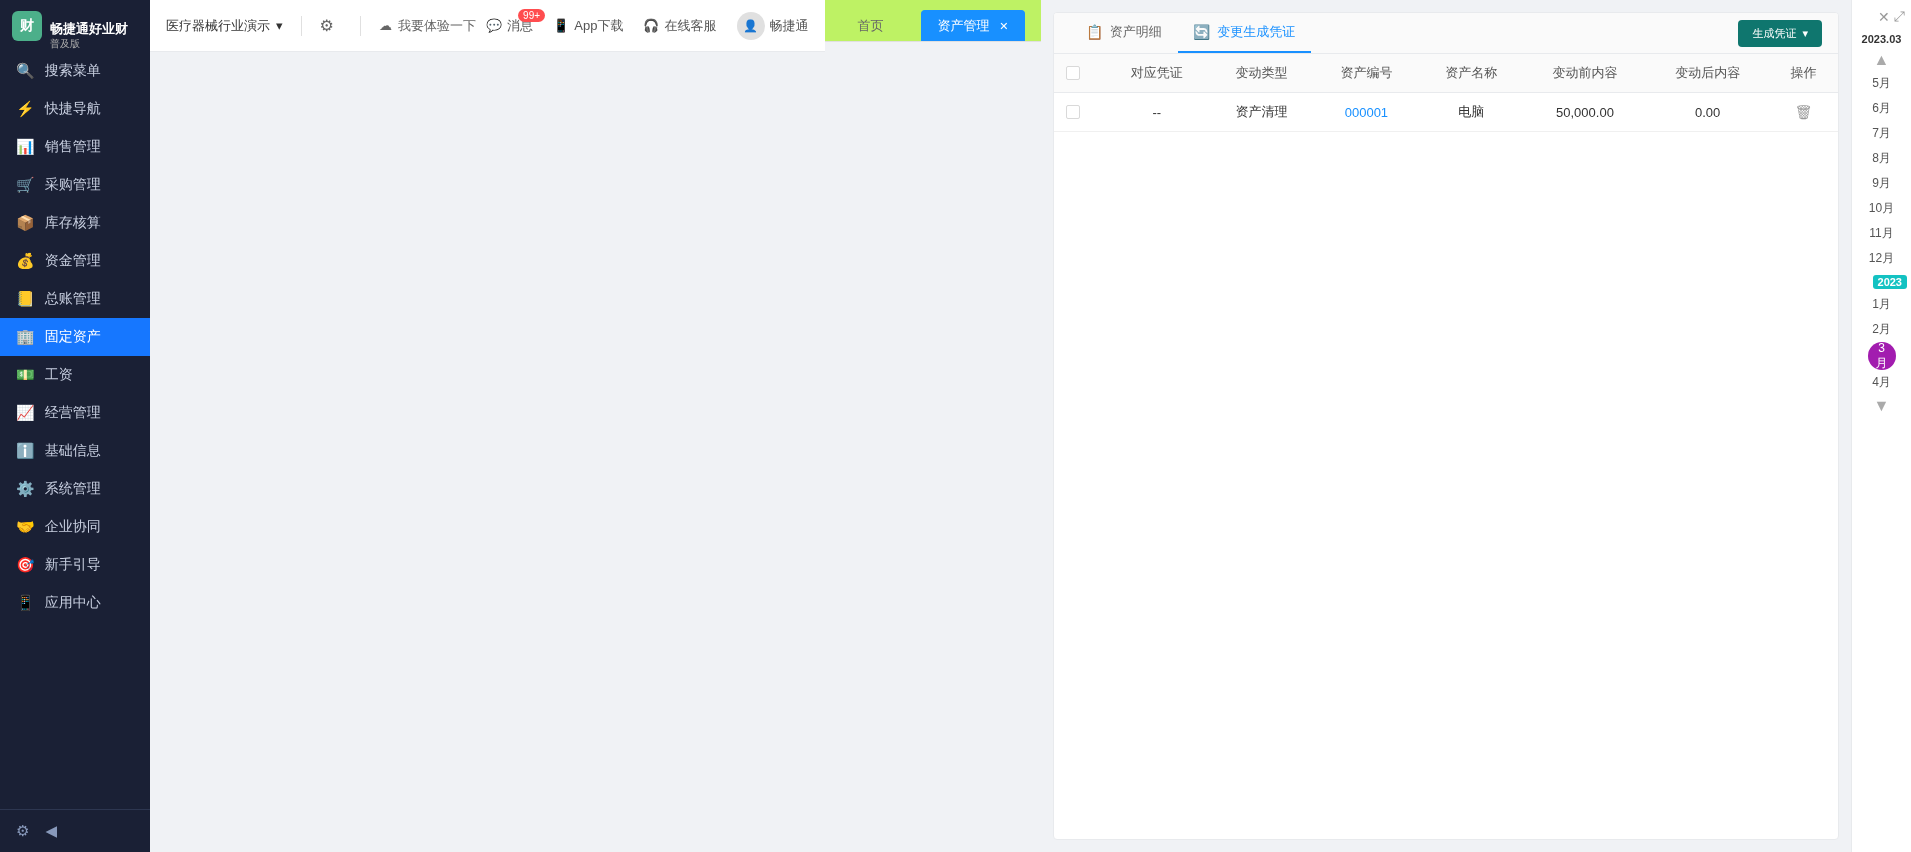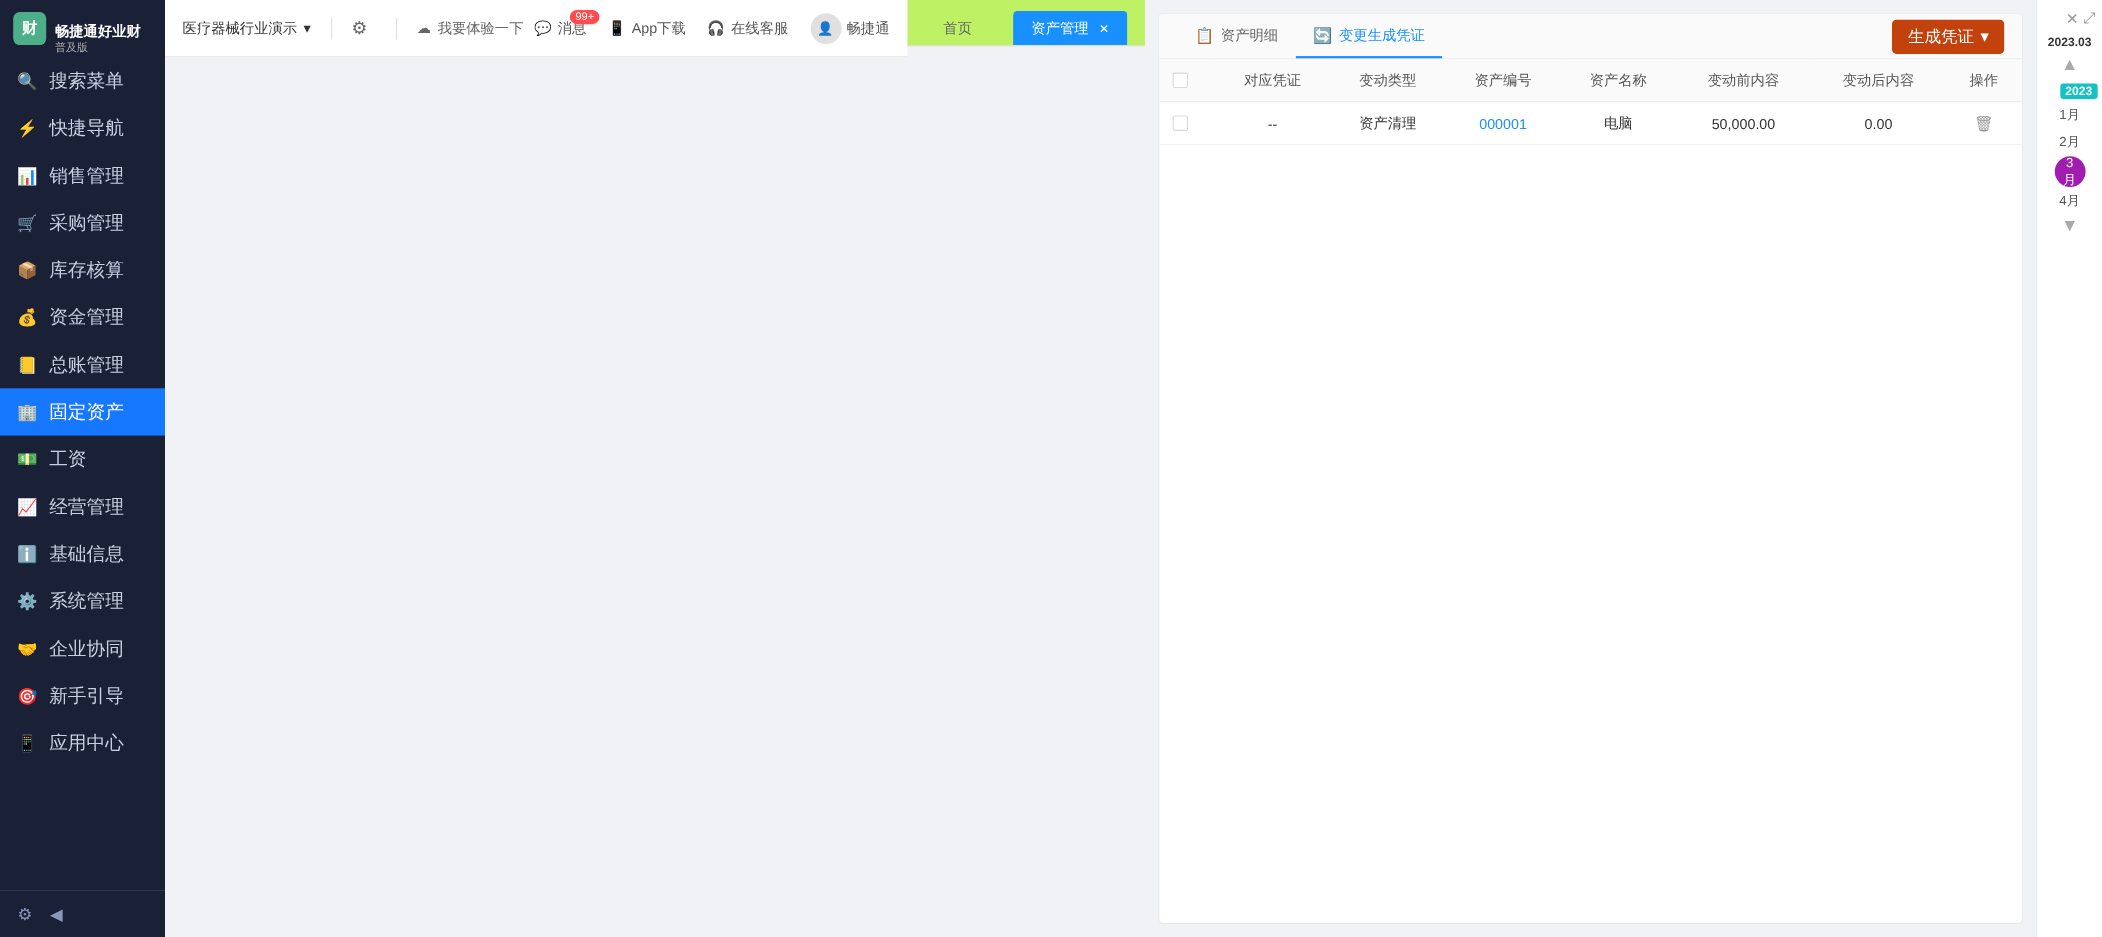--- a/index.html
+++ b/index.html
@@ -51,21 +51,21 @@
       display: flex;
       align-items: center;
       padding: 10px 16px;
       color: #c8cfe0;
       cursor: pointer;
       gap: 10px;
       transition: background 0.2s;
     }
     .sidebar-item.active { background: #1677ff; color: #fff; }
     .sidebar-item .item-icon { font-size: 15px; flex-shrink: 0; }
-    .sidebar-item .item-label { font-size: 17px; }
+    .sidebar-item .item-label { font-size: 14px; }
     .sidebar-footer {
       display: flex;
       align-items: center;
       padding: 12px 16px;
       border-top: 1px solid #2d3650;
       gap: 16px;
     }
     .sidebar-footer .footer-icon {
       color: #8899bb;
       font-size: 15px;
@@ -224,26 +224,26 @@
       border-bottom-color: #1890ff;
     }
     .sub-tab .tab-icon { font-size: 14px; }
     .sub-tabs-right {
       margin-left: auto;
     }
     .generate-btn {
       display: flex;
       align-items: center;
       gap: 6px;
-      background: #c2410c;
+      background: #0f766e;
       color: #fff;
       border: none;
       padding: 6px 14px;
       border-radius: 4px;
-      font-size: 15px;
+      font-size: 11px;
       cursor: pointer;
     }
 
     
     .table-container {
       flex: 1;
       overflow: auto;
     }
     table {
       width: 100%;
@@ -553,20 +553,30 @@
 
     </div>
 
     <div class="right-sidebar">
       <div class="right-sidebar-header">
         <button class="close-btn">✕</button>
         <button class="expand-btn">⤢</button>
       </div>
       <div class="calendar-year-label">2023.03</div>
       <div class="nav-arrow">▲</div>
+      <div id="calendar-months-before">
+          <div class="calendar-month-label">5月</div>
+          <div class="calendar-month-label">6月</div>
+          <div class="calendar-month-label">7月</div>
+          <div class="calendar-month-label">8月</div>
+          <div class="calendar-month-label">9月</div>
+          <div class="calendar-month-label">10月</div>
+          <div class="calendar-month-label">11月</div>
+          <div class="calendar-month-label">12月</div>
+        </div>
       <div style="text-align:right; padding:3px 4px;">
         <span style="background:#13c2c2;color:#fff;border-radius:3px;padding:1px 5px;font-size:11px;font-weight:bold;">2023</span>
       </div>
       <div id="calendar-months-2023">
           <div class="calendar-month-label">1月</div>
           <div class="calendar-month-label">2月</div>
           <div class="calendar-month-label active">3月</div>
           <div class="calendar-month-label">4月</div>
         </div>
       <div class="nav-arrow">▼</div>

